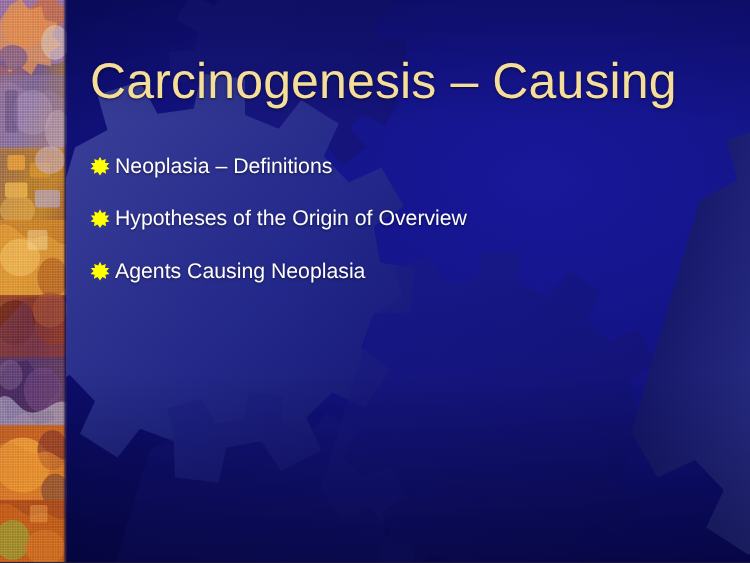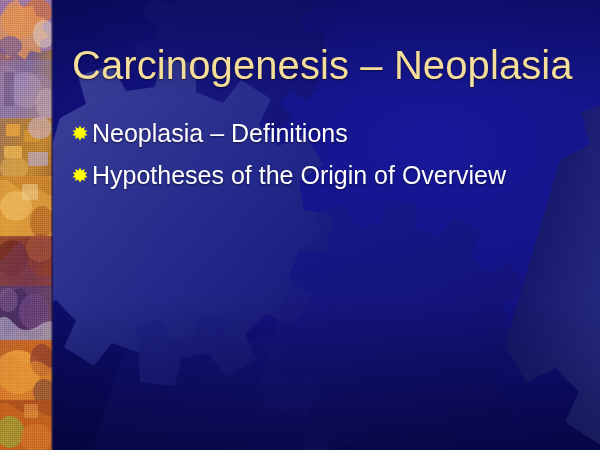--- a/index.html
+++ b/index.html
@@ -89,21 +89,21 @@
     width: 20px;
     height: 42px;
     flex: 0 0 20px;
     display: flex;
     align-items: center;
     justify-content: flex-start;
   }
   .bullet-mark svg { display: block; }
   .bullet-text {
     color: #ffffff;
-    font-size: 25px;
+    font-size: 17px;
     line-height: 42px;
     white-space: nowrap;
     text-shadow: 0 1px 2px rgba(0,0,0,0.5);
   }
 </style>
 </head>
 <body>
 
 <div id="slide">
 
@@ -248,21 +248,21 @@
         <path d="M0,404 C10,398 18,416 28,412 C40,406 46,420 53,414 L53,450 L0,450 Z" fill="#c9681f" opacity="0.85"></path>
         <ellipse cx="10" cy="432" rx="14" ry="16" fill="#9aa83a" opacity="0.7"></ellipse>
         <ellipse cx="36" cy="438" rx="16" ry="14" fill="#d4792a" opacity="0.75"></ellipse>
         <rect x="24" y="404" width="14" height="14" rx="2" fill="#e9a34a" opacity="0.55"></rect>
       </g>
     </svg>
     <div class="strip-grain"></div>
     <div class="strip-edge"></div>
   </div>
 
-  <div class="title">Carcinogenesis – Neoplasia</div>
+  <div class="title">Carcinogenesis – Causing</div>
 
   <div class="bullets">
 
     <div class="bullet-row">
       <span class="bullet-mark">
         <svg width="16" height="16" viewBox="0 0 16 16" aria-hidden="true">
           <path fill="#ffff00" d="M8,0.4 L9.5,3.4 L12.7,2.1 L12.0,5.4 L15.4,5.3 L13.2,7.9 L15.6,10.2 L12.3,10.7 L12.9,14.0 L9.9,12.5 L8,15.4 L6.1,12.5 L3.1,14.0 L3.7,10.7 L0.4,10.2 L2.8,7.9 L0.6,5.3 L4.0,5.4 L3.3,2.1 L6.5,3.4 Z"></path>
         </svg>
       </span>
       <span class="bullet-text">Neoplasia – Definitions</span>
@@ -270,16 +270,24 @@
 
     <div class="bullet-row">
       <span class="bullet-mark">
         <svg width="16" height="16" viewBox="0 0 16 16" aria-hidden="true">
           <path fill="#ffff00" d="M8,0.4 L9.5,3.4 L12.7,2.1 L12.0,5.4 L15.4,5.3 L13.2,7.9 L15.6,10.2 L12.3,10.7 L12.9,14.0 L9.9,12.5 L8,15.4 L6.1,12.5 L3.1,14.0 L3.7,10.7 L0.4,10.2 L2.8,7.9 L0.6,5.3 L4.0,5.4 L3.3,2.1 L6.5,3.4 Z"></path>
         </svg>
       </span>
       <span class="bullet-text">Hypotheses of the Origin of Overview</span>
     </div>
 
+    <div class="bullet-row">
+      <span class="bullet-mark">
+        <svg width="16" height="16" viewBox="0 0 16 16" aria-hidden="true">
+          <path fill="#ffff00" d="M8,0.4 L9.5,3.4 L12.7,2.1 L12.0,5.4 L15.4,5.3 L13.2,7.9 L15.6,10.2 L12.3,10.7 L12.9,14.0 L9.9,12.5 L8,15.4 L6.1,12.5 L3.1,14.0 L3.7,10.7 L0.4,10.2 L2.8,7.9 L0.6,5.3 L4.0,5.4 L3.3,2.1 L6.5,3.4 Z"></path>
+        </svg>
+      </span>
+      <span class="bullet-text">Agents Causing Neoplasia</span>
+    </div>
 
   </div>
 
 </div>
 
 </body></html>

